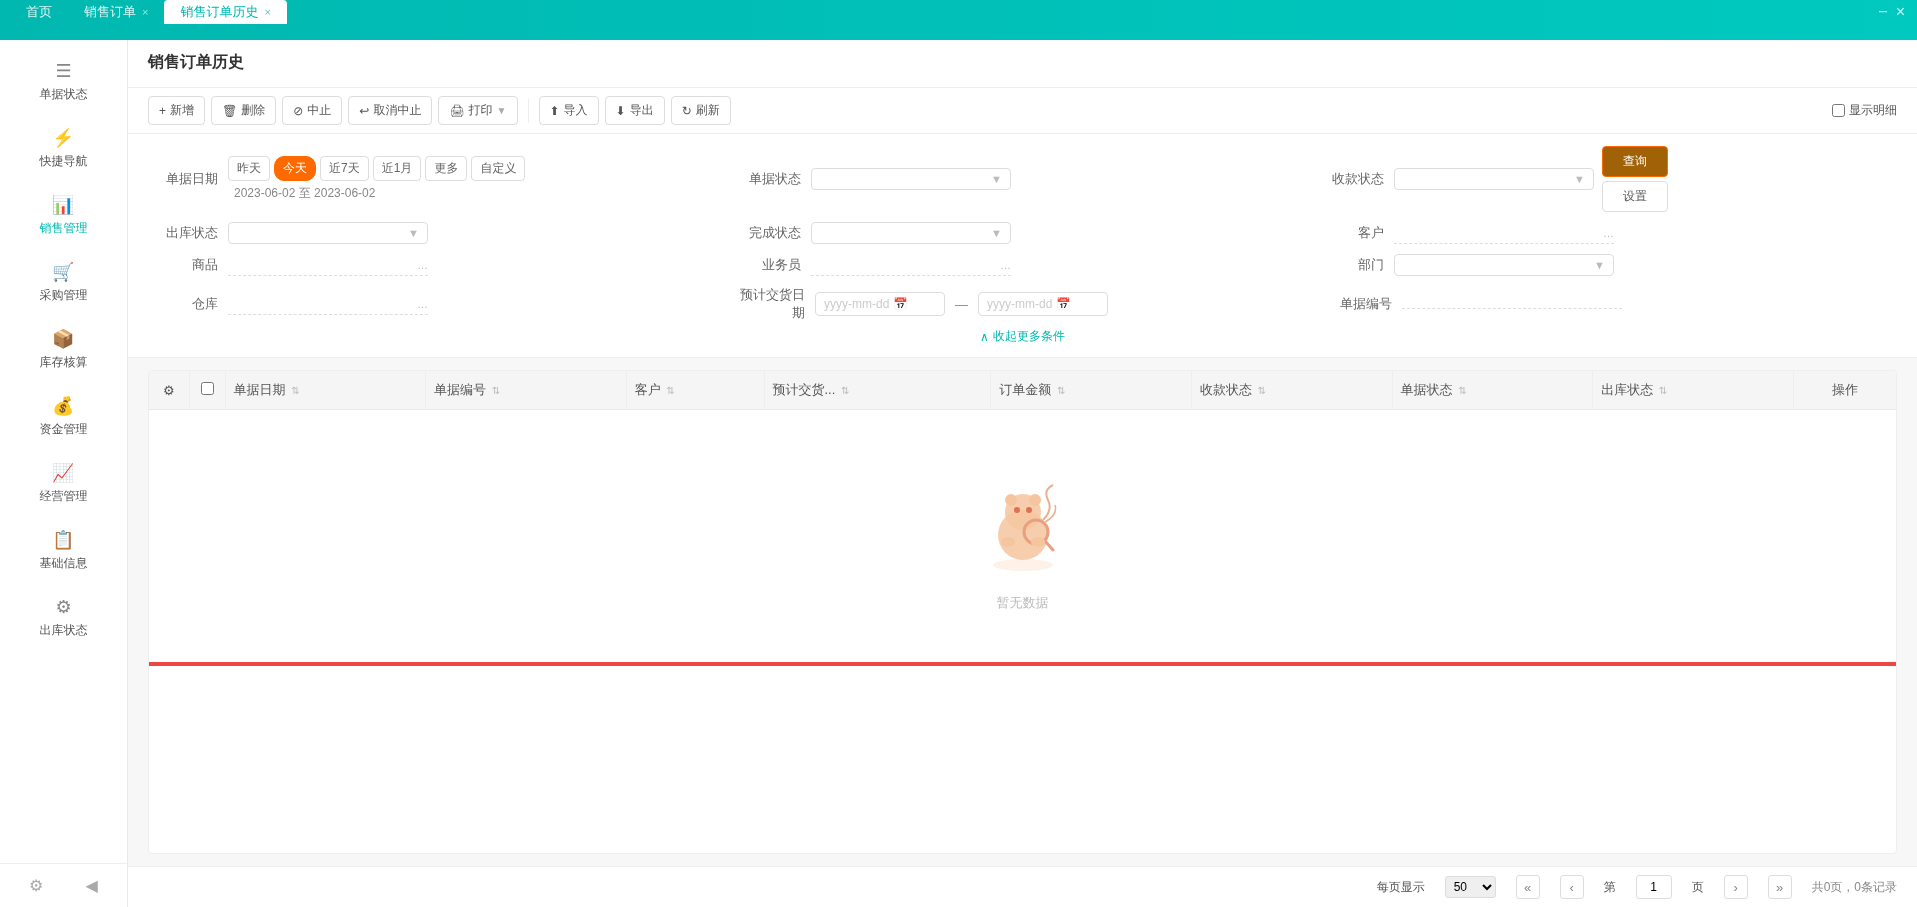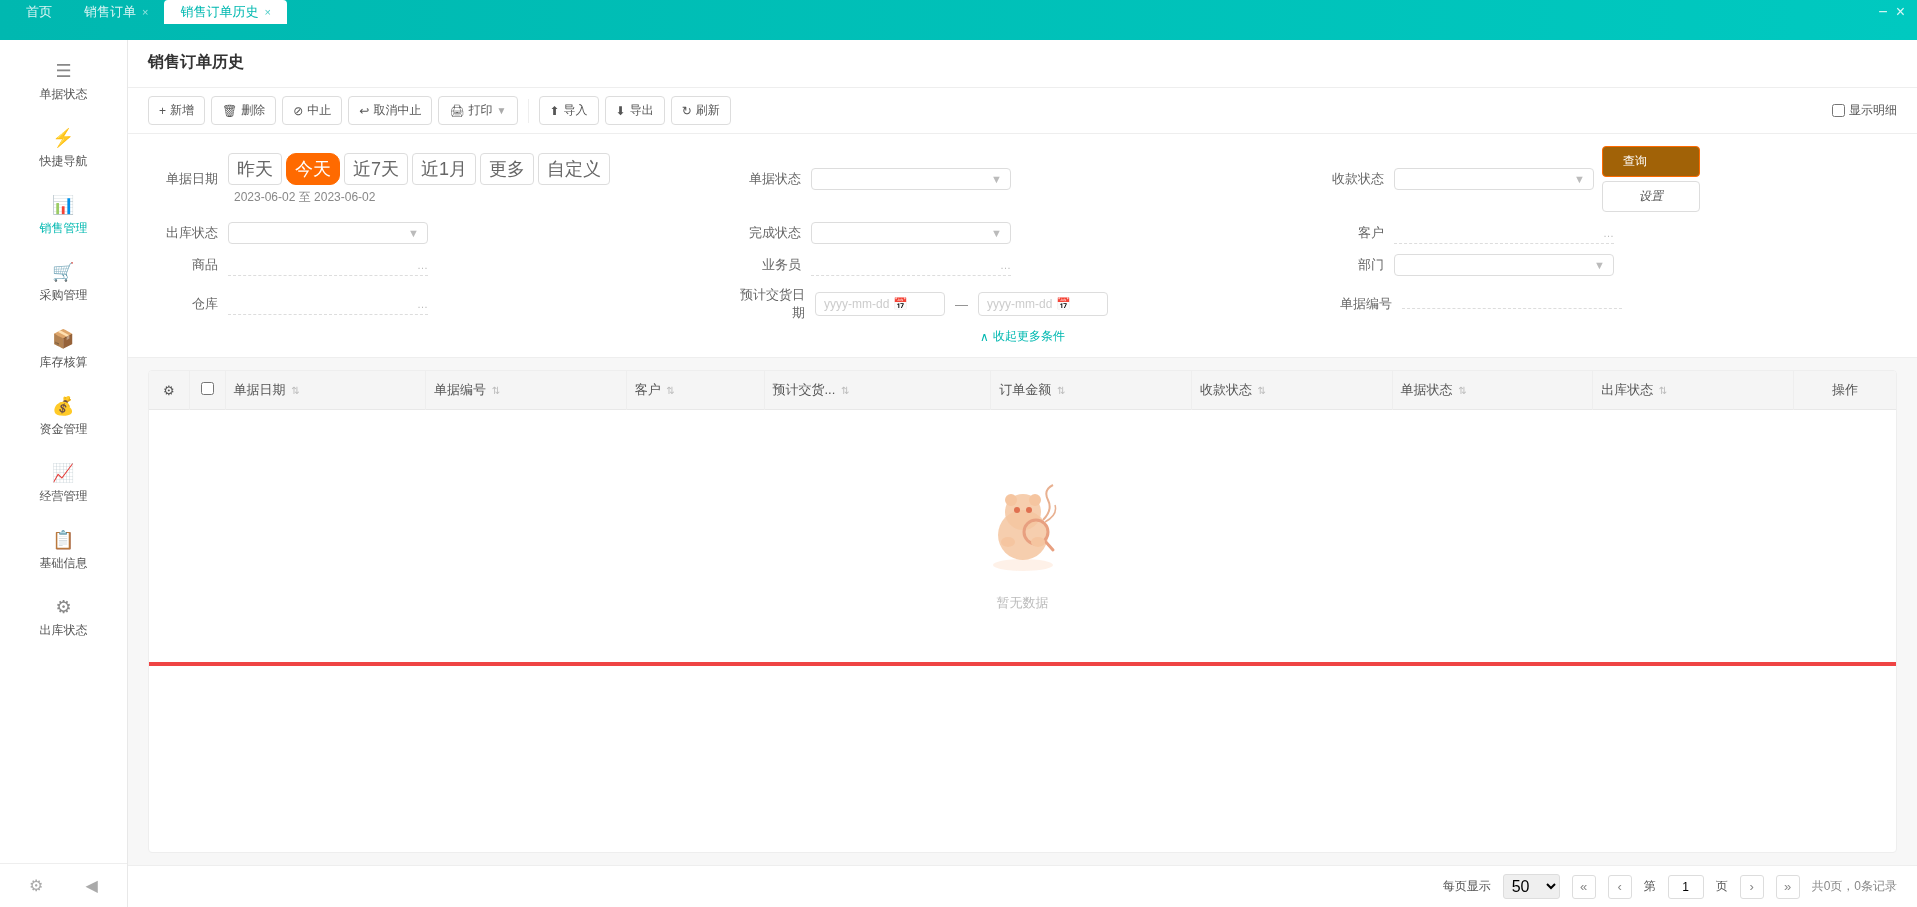--- a/index.html
+++ b/index.html
@@ -162,21 +162,21 @@
       display: flex;
       align-items: center;
       gap: 4px;
     }
     .date-btn {
       padding: 3px 8px;
       border-radius: 4px;
       border: 1px solid #ddd;
       background: #fff;
       color: #666;
-      font-size: 18px;
+      font-size: 12px;
       cursor: pointer;
     }
     .date-btn.active {
       background: #ff6a00;
       color: #fff;
       border-color: #ff6a00;
       border-radius: 10px;
     }
     .date-range-text {
       color: #888;
@@ -284,30 +284,30 @@
     .empty-text { color: #bbb; font-size: 13px; }
 
     
     .pagination-bar {
       display: flex;
       align-items: center;
       justify-content: flex-end;
       padding: 8px 20px;
       background: #fff;
       border-top: 1px solid #eee;
-      gap: 12px;
+      gap: 20px;
       font-size: 12px;
       color: #555;
       flex-shrink: 0;
     }
     .pagination-bar select {
       border: 1px solid #ddd;
       border-radius: 3px;
       padding: 2px 4px;
-      font-size: 16px;
+      font-size: 12px;
     }
     .page-btn {
       width: 24px;
       height: 24px;
       display: flex;
       align-items: center;
       justify-content: center;
       border: 1px solid #ddd;
       border-radius: 3px;
       background: #fff;
@@ -480,21 +480,21 @@
         </div>
 
         <div class="filter-cell">
           <span class="filter-label">收款状态</span>
           <div class="filter-select" style="min-width:200px;">
             <span style="flex:1;"></span>
             <span class="select-arrow">▼</span>
           </div>
           <div style="display:flex;flex-direction:column;gap:4px;margin-left:8px;">
             <button class="toolbar-btn primary" style="padding:6px 20px;">查询</button>
-            <button class="toolbar-btn" style="padding:6px 36px; justify-content:center;font-style:italic;">设置</button>
+            <button class="toolbar-btn" style="padding:6px 20px; justify-content:center;">设置</button>
           </div>
         </div>
       </div>
 
       <div class="filter-grid" style="margin-top:10px;">
         <div class="filter-cell">
           <span class="filter-label">出库状态</span>
           <div class="filter-select" style="min-width:200px;">
             <span style="flex:1;"></span>
             <span class="select-arrow">▼</span>

